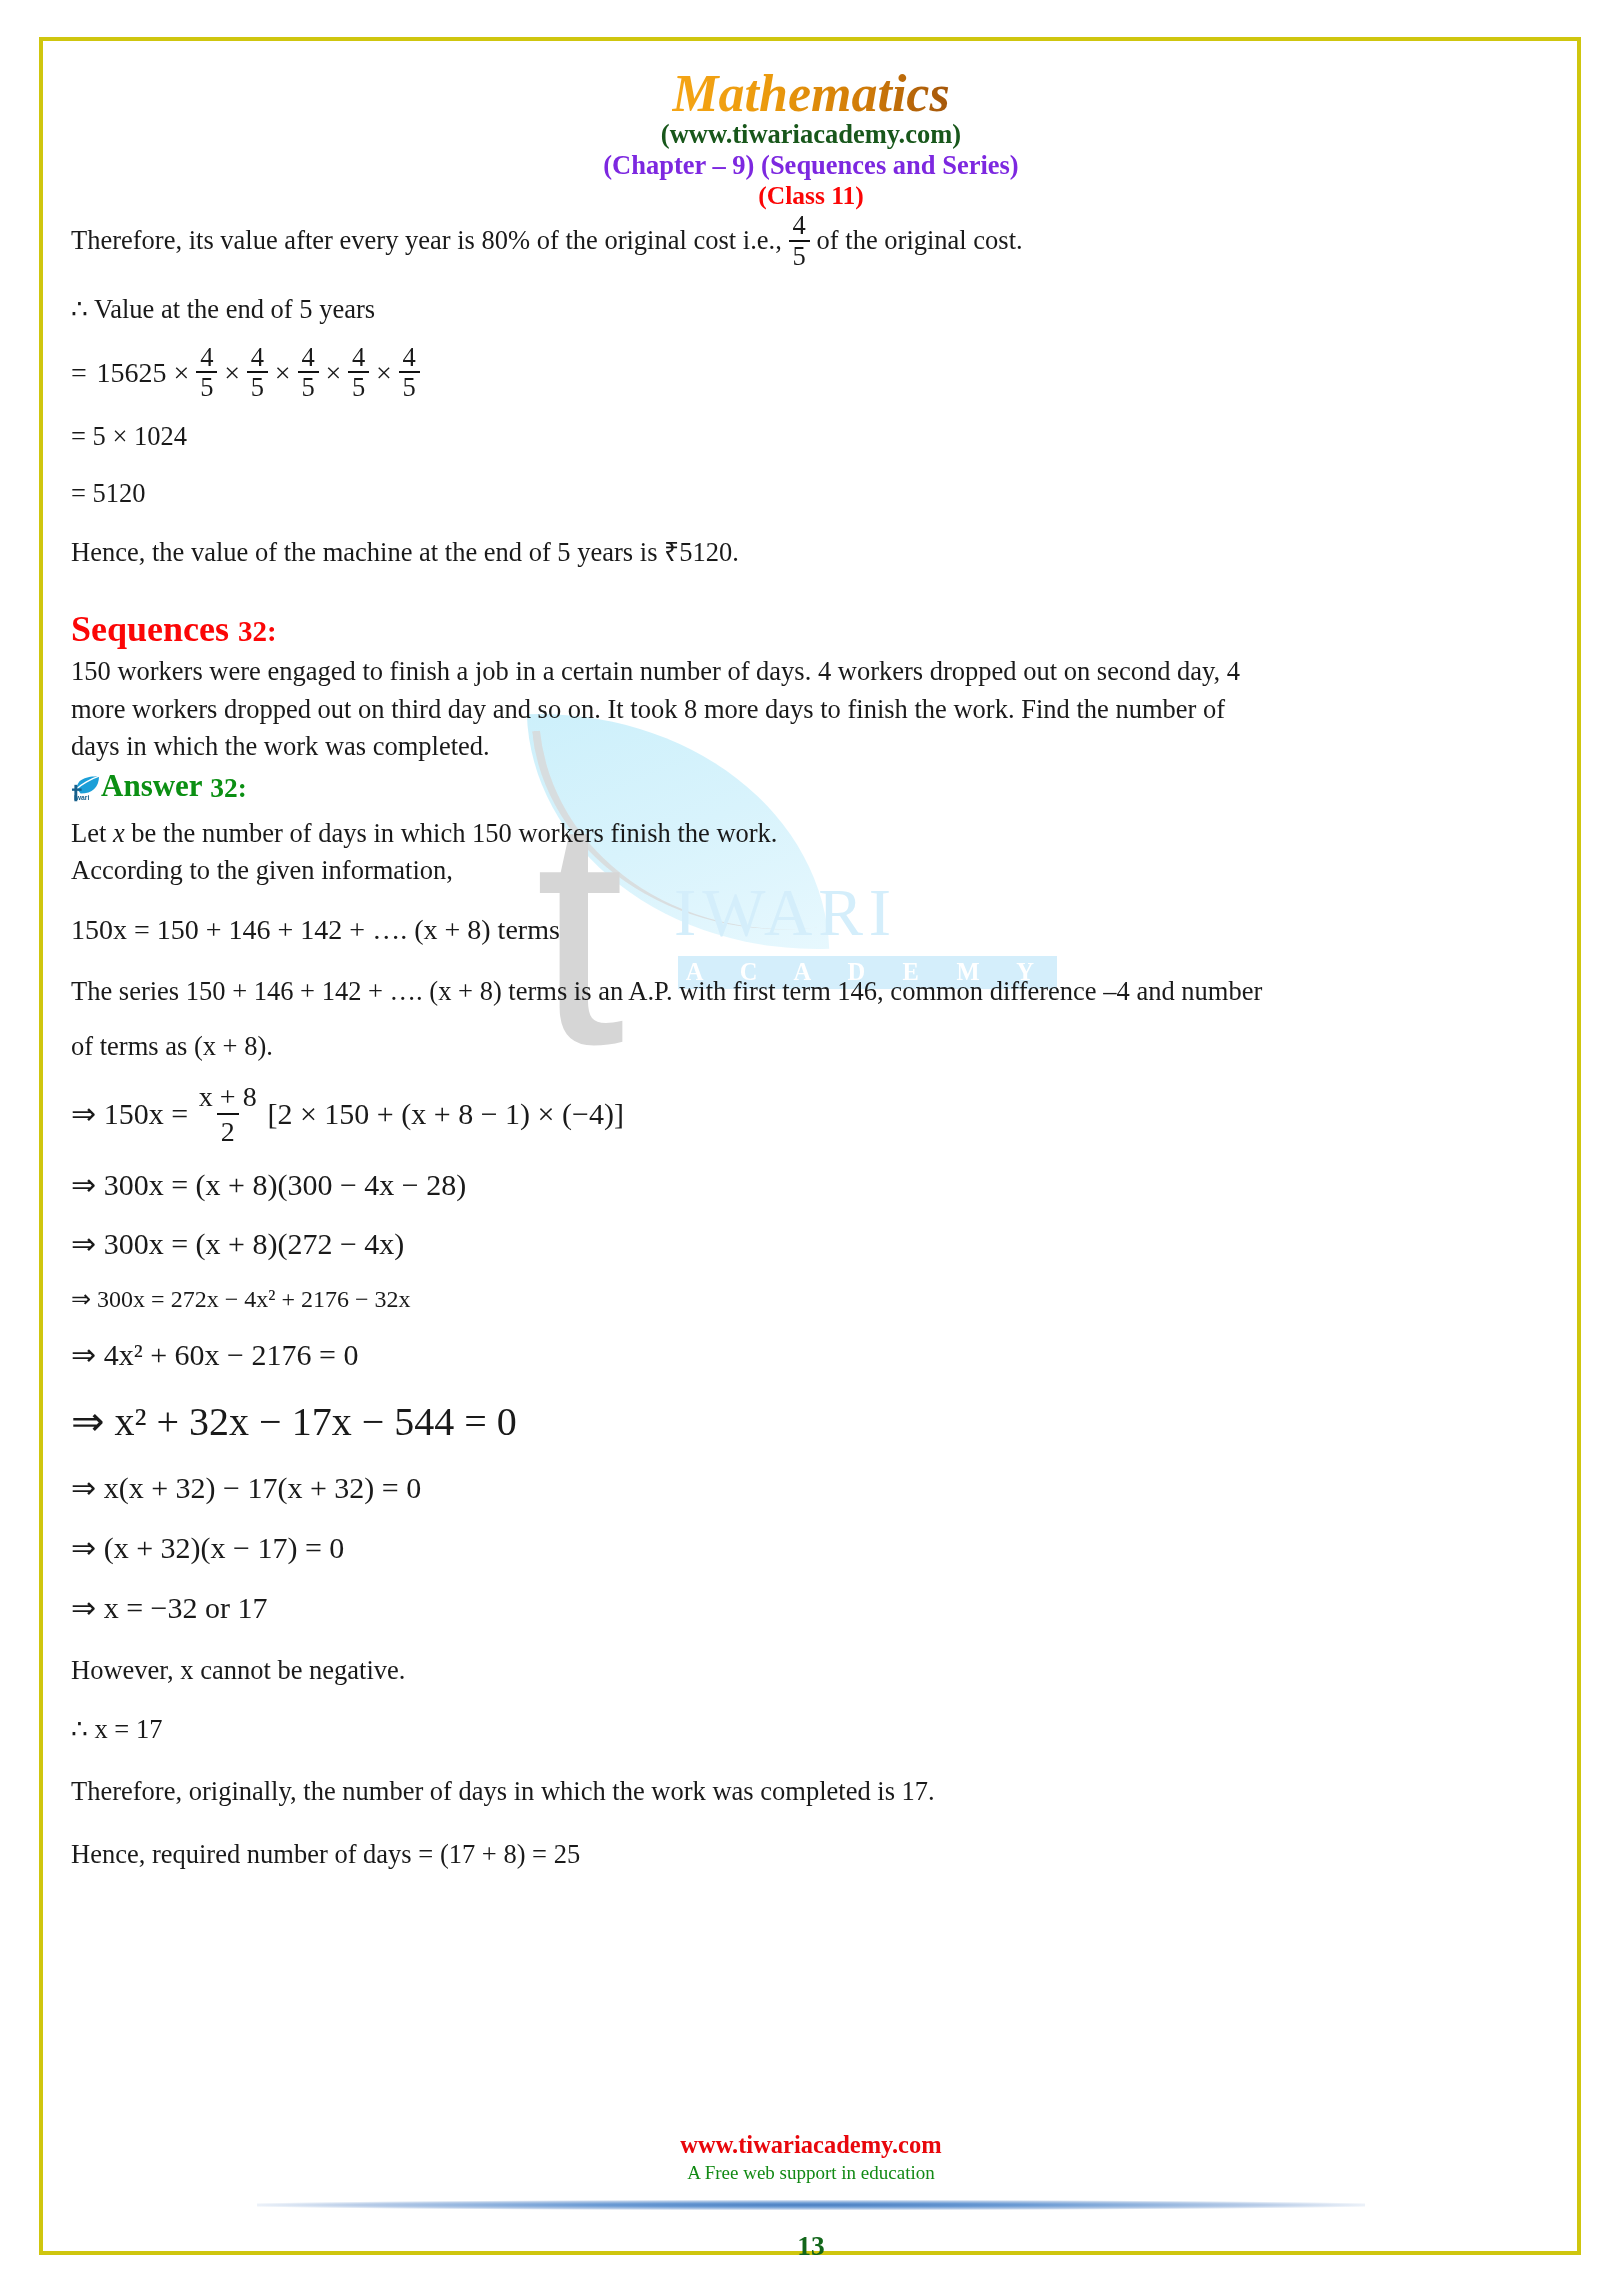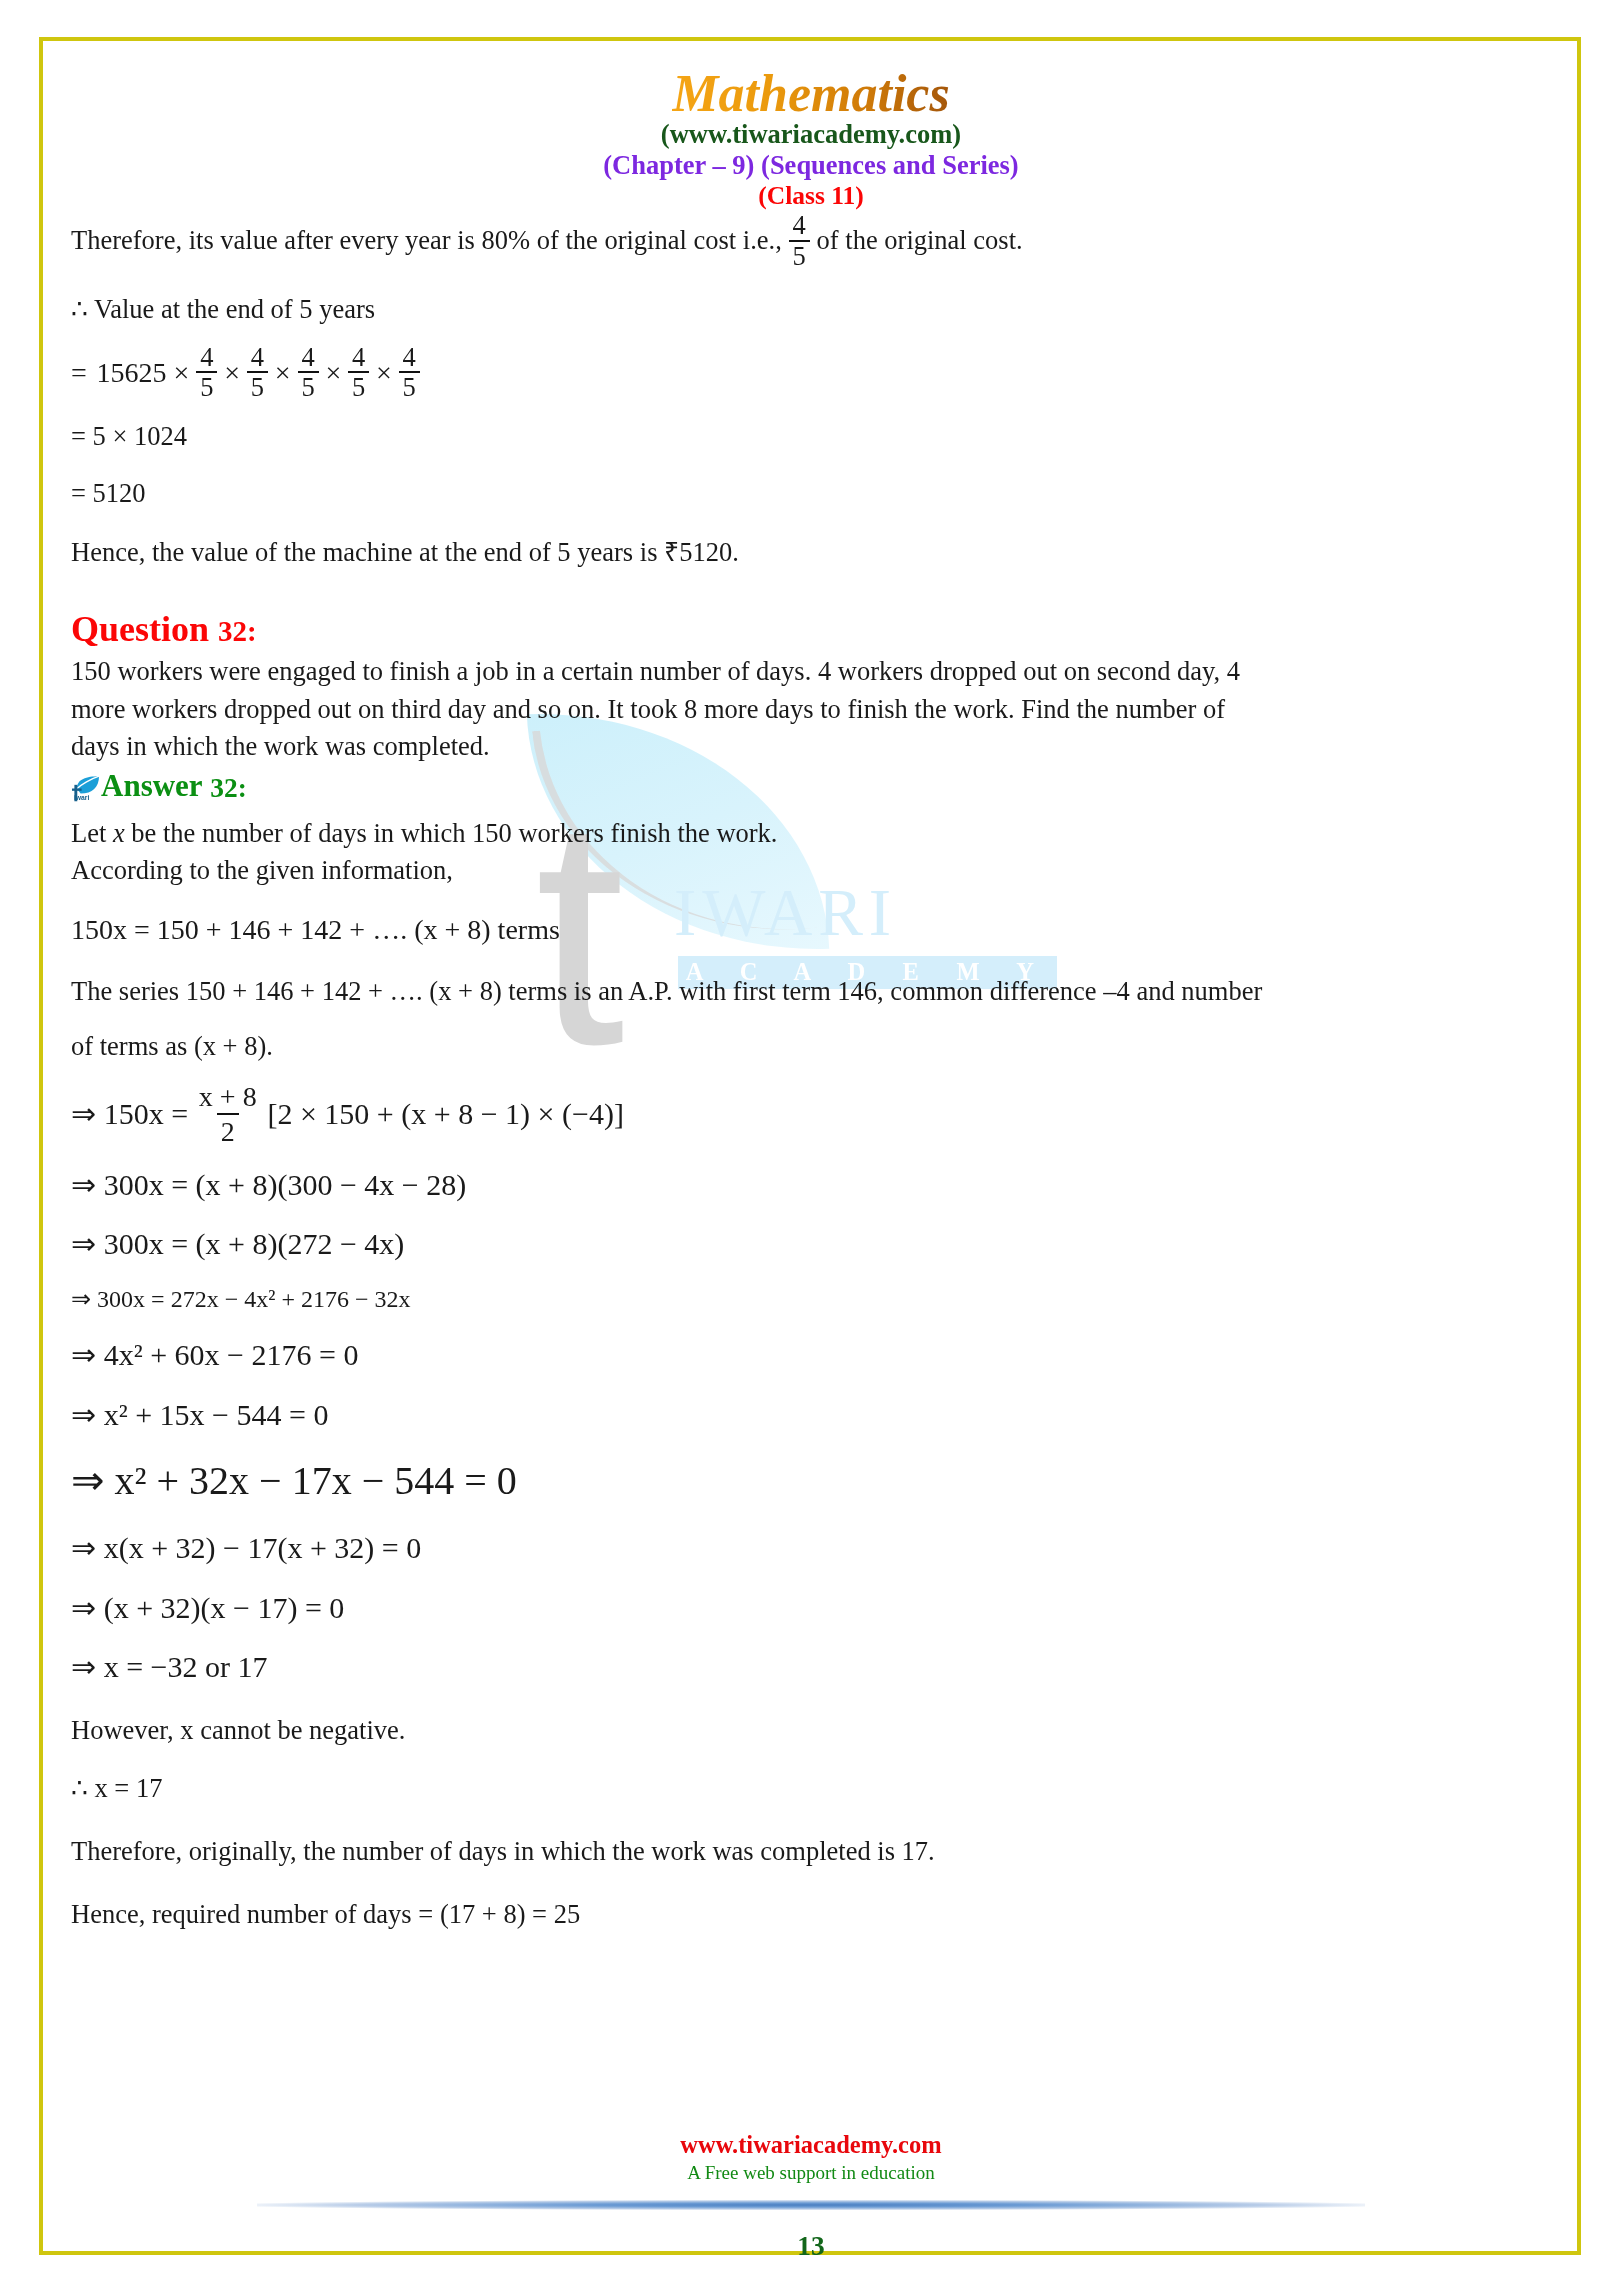--- a/index.html
+++ b/index.html
@@ -319,21 +319,21 @@
           <span class="num">4</span>
           <span class="den">5</span>
         </span>
       </div>
 
       <div class="para" style="margin-top:17.6px;">=  5  ×  1024</div>
       <div class="para" style="margin-top:19.6px;">=  5120</div>
       <div class="para" style="margin-top:21.6px;">Hence, the value of the machine at the end of 5 years is ₹5120.</div>
 
       <div class="q-head" style="margin-top:39px;">
-        <span>Question</span><span>&nbsp;</span><span class="qnum">32:</span>
+        <span>Sequences</span><span>&nbsp;</span><span class="qnum">32:</span>
       </div>
       <div class="para" style="margin-top:3.9px;">150 workers were engaged to finish a job in a certain number of days. 4 workers dropped out on second day, 4</div>
       <div class="para">more workers dropped out on third day and so on. It took 8 more days to finish the work. Find the number of</div>
       <div class="para">days in which the work was completed.</div>
 
       <div class="a-head" style="margin-top:3.9px;">
         <span class="leaf-icon">
           <svg width="29" height="27.4" viewBox="0 0 30 28" xmlns="http://www.w3.org/2000/svg" style="font-size:32px">
             <path d="M6 14 C6 4, 16 1, 29 1 C29 12, 22 19, 10 19 Z" fill="#1b9fd8"></path>
             <path d="M6 14 C10 10, 20 4, 29 1" stroke="#ffffff" stroke-width="1.4" fill="none"></path>
@@ -369,21 +369,20 @@
           <span class="den">2</span>
         </span>
         <span>[2 × 150 + (x + 8 − 1) × (−4)]</span>
       </div>
 
       <div>
         <div class="para" style="margin-top:17.6px; font-size:30px;">⇒ 300x = (x + 8)(300 − 4x − 28)</div>
         <div class="para" style="margin-top:17.6px; font-size:30px;">⇒ 300x = (x + 8)(272 − 4x)</div>
         <div class="para" style="margin-top:17.6px; font-size:24px;">⇒ 300x = 272x − 4x² + 2176 − 32x</div>
         <div class="para" style="margin-top:17.6px; font-size:30px;">⇒ 4x² + 60x − 2176 = 0</div>
-        <div class="para" style="margin-top:17.6px; font-size:30px;">⇒ x² + 15x − 544 = 0</div>
         <div class="para" style="margin-top:17.6px; font-size:40px;">⇒ x² + 32x − 17x − 544 = 0</div>
         <div class="para" style="margin-top:17.6px; font-size:30px;">⇒ x(x + 32) − 17(x + 32) = 0</div>
         <div class="para" style="margin-top:17.6px; font-size:30px;">⇒ (x + 32)(x − 17) = 0</div>
         <div class="para" style="margin-top:17.6px; font-size:30px;">⇒ x = −32 or 17</div>
       </div>
 
       <div class="para" style="margin-top:23.5px;">However, x cannot be negative.</div>
       <div class="para" style="margin-top:21.6px;">∴ x = 17</div>
       <div class="para" style="margin-top:25.5px;">Therefore, originally, the number of days in which the work was completed is 17.</div>
       <div class="para" style="margin-top:25.5px;">Hence, required number of days = (17 + 8) = 25</div>

